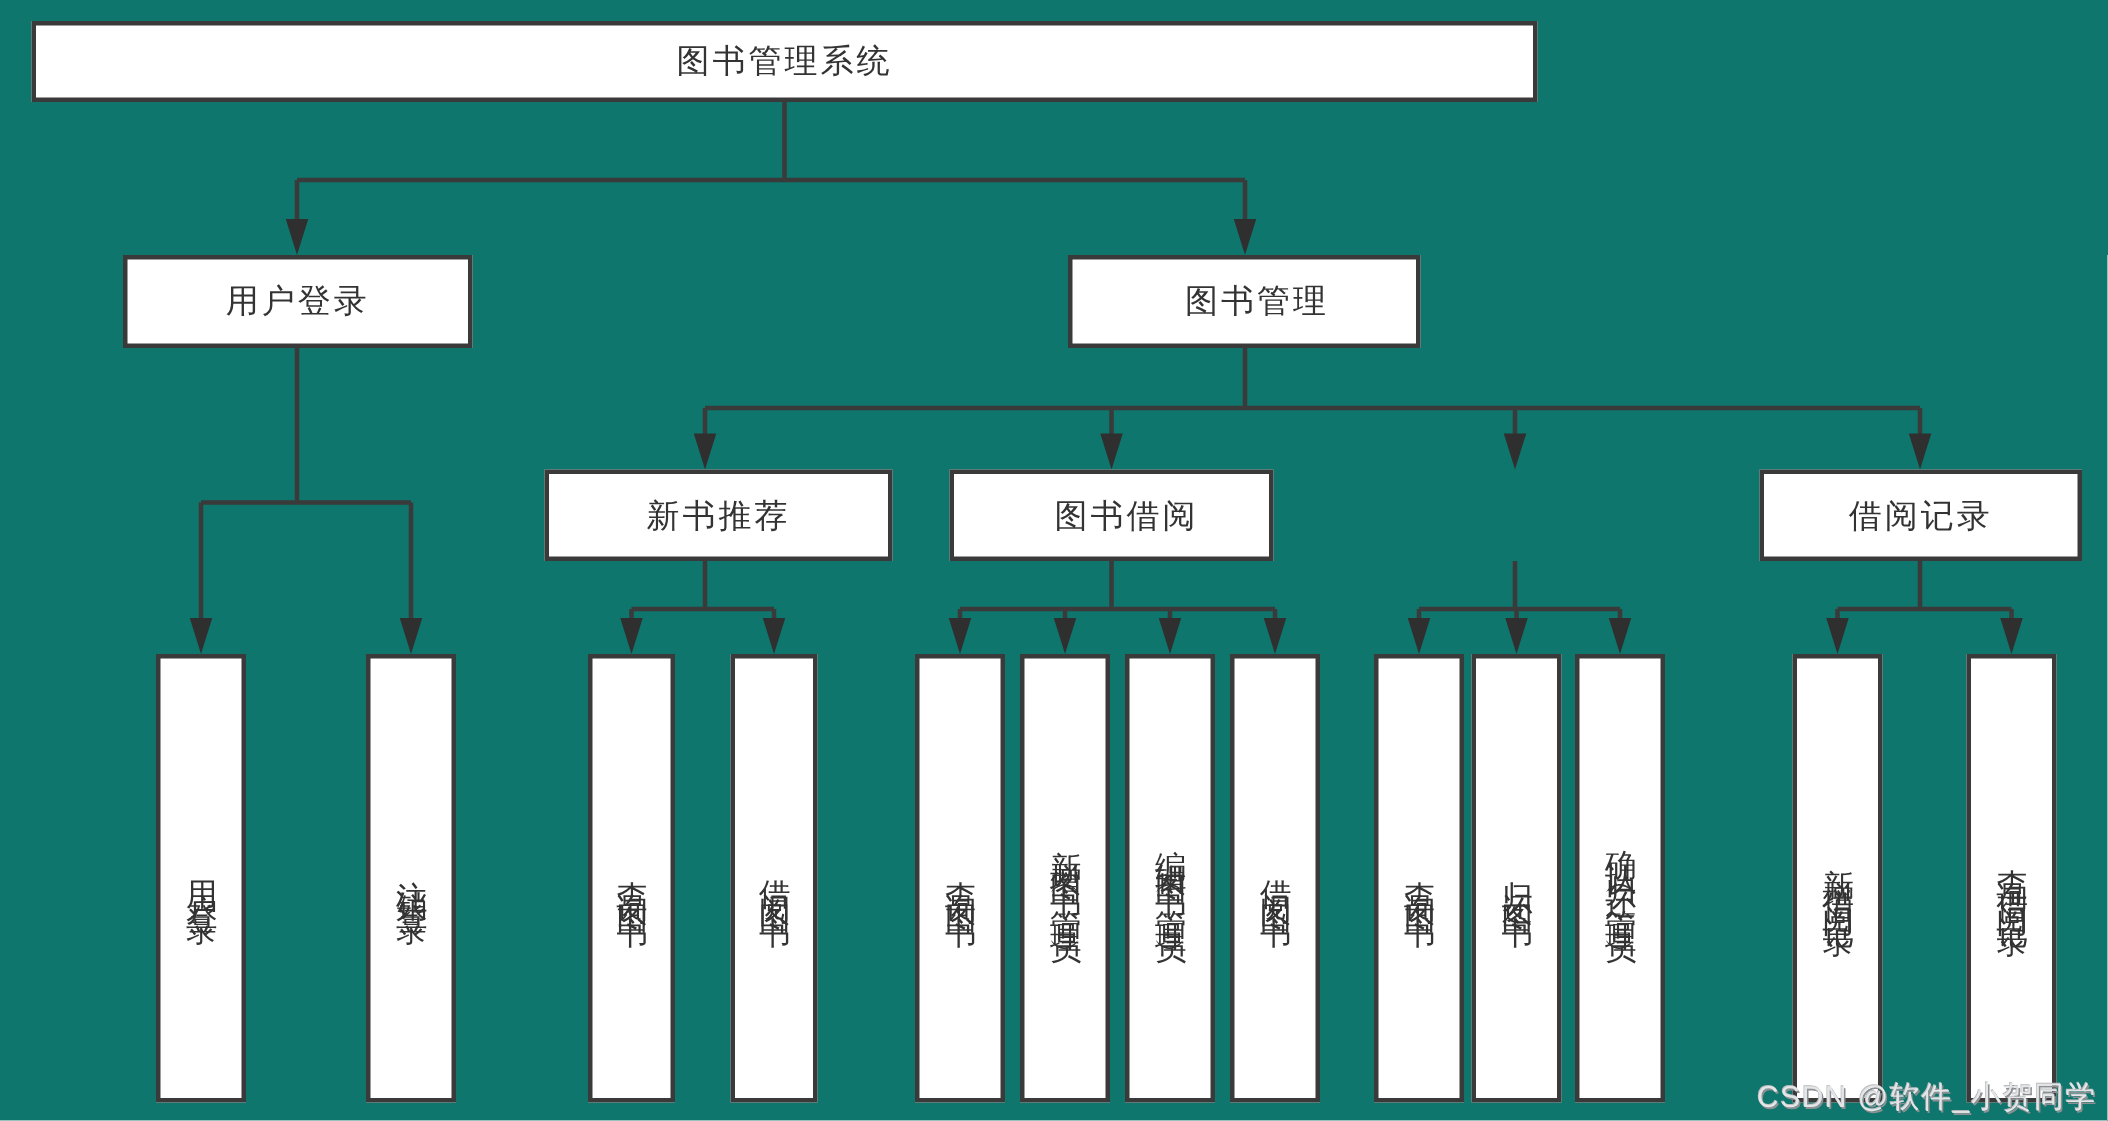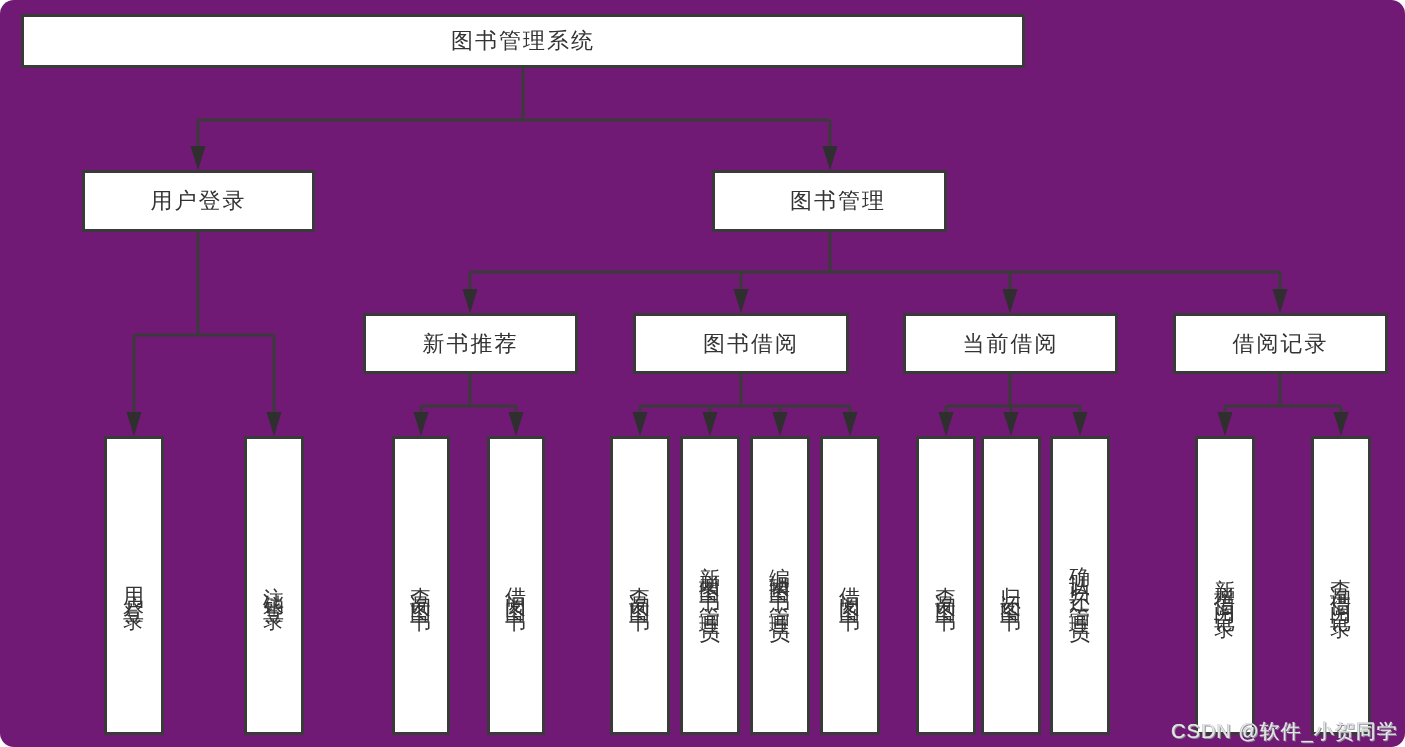--- a/index.html
+++ b/index.html
@@ -1,18 +1,18 @@
 <!DOCTYPE html>
 <html><head>
 <meta charset="utf-8">
 <style>
   html,body{margin:0;padding:0;background:#fff;}
   #stage{
-    position:relative;width:1405px;height:747px;background:#701a75;overflow:hidden;
-    font-family:"Liberation Sans","DejaVu Sans",sans-serif;color:#333;border-radius:14px;
+    position:relative;width:1405px;height:747px;background:#0f766e;overflow:hidden;
+    font-family:"Liberation Sans","DejaVu Sans",sans-serif;color:#333;
   }
   .node{
     position:absolute;box-sizing:border-box;border:3px solid #3a3a3a;background:#fff;
     display:flex;align-items:center;justify-content:center;
     font-size:22px;letter-spacing:2px;color:#333;
   }
   .leaf{font-size:21px;letter-spacing:0;}
   .leaf .vtext{
     writing-mode:vertical-rl;text-orientation:mixed;line-height:1;
     letter-spacing:8px;white-space:nowrap;
@@ -75,28 +75,25 @@
     <span>图书管理系统</span>
   </div>
 
   <div class="node" style="left:82px;top:170px;width:233px;height:62px;">
     <span>用户登录</span>
   </div>
   <div class="node" style="left:712px;top:170px;width:235px;height:62px;padding-left:17px;">
     <span>图书管理</span>
   </div>
 
-  <div class="node" style="left:363px;top:313px;width:215px;height:61px;">
+  <div class="node" style="left:363px;top:313px;width:232px;height:61px;">
     <span>新书推荐</span>
   </div>
   <div class="node" style="left:633px;top:313px;width:216px;height:61px;padding-left:20px;">
     <span>图书借阅</span>
-  </div>
-  <div class="node" style="left:903px;top:313px;width:215px;height:61px;">
-    <span>当前借阅</span>
   </div>
   <div class="node" style="left:1173px;top:313px;width:215px;height:61px;">
     <span>借阅记录</span>
   </div>
 
   <div class="node leaf" style="left:104px;top:436px;width:60px;height:299px;">
     <span class="vtext">用户登录</span>
   </div>
   <div class="node leaf" style="left:244px;top:436px;width:60px;height:299px;">
     <span class="vtext">注销登录</span>

